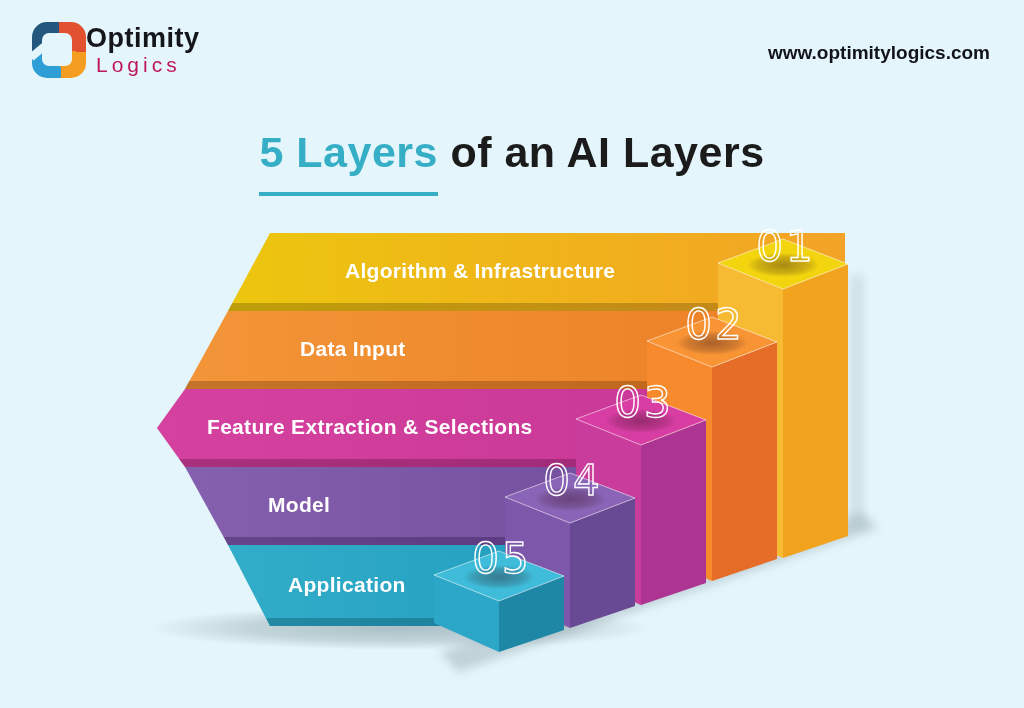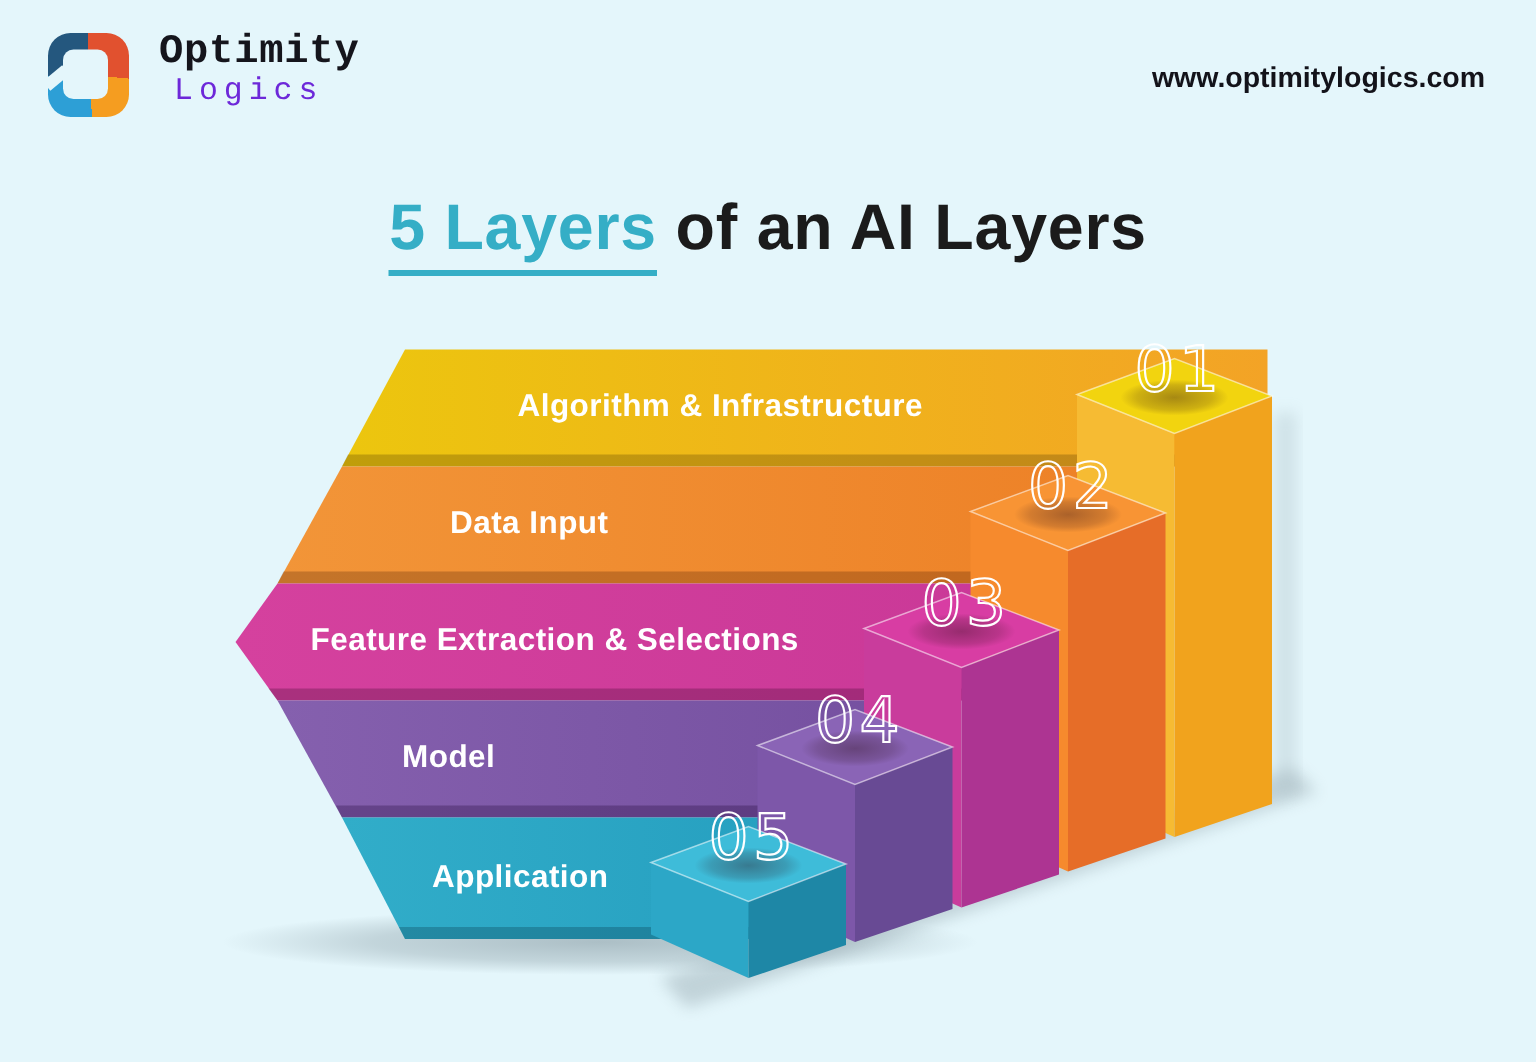--- a/index.html
+++ b/index.html
@@ -4,33 +4,33 @@
 <style>
   html,body{margin:0;padding:0;}
   .canvas{
     position:relative;
     width:1024px;height:708px;
     background:#e4f6fb;
     overflow:hidden;
     font-family:"Liberation Sans", sans-serif;
   }
   
-  .logo{position:absolute;left:32px;top:22px;display:flex;align-items:flex-start;gap:20px;font-family:Liberation Mono, monospace;}
+  .logo{position:absolute;left:32px;top:22px;display:flex;align-items:center;gap:0;}
   .logo-mark{position:relative;width:54px;height:56px;border-radius:15px;
     background:conic-gradient(from 0deg,#e1512f 0deg 95deg,#f59d20 95deg 175deg,#2d9fd6 175deg 268deg,#24577e 268deg 360deg);}
   .logo-hole{position:absolute;left:10px;top:11px;right:14px;bottom:12px;background:#e4f6fb;border-radius:7px;}
   .logo-slit{position:absolute;left:-3px;top:26px;width:17px;height:8px;background:#e4f6fb;transform:rotate(-40deg);}
   .brand{line-height:1;}
   .brand-top{font-size:27px;font-weight:700;color:#15151c;letter-spacing:0.5px;}
-  .brand-bottom{font-size:21px;font-weight:400;color:#6d28d9;letter-spacing:4px;margin-left:10px;margin-top:2px;}
+  .brand-bottom{font-size:21px;font-weight:400;color:#be185d;letter-spacing:4px;margin-left:10px;margin-top:2px;}
   .website{position:absolute;right:34px;top:42px;font-size:19px;font-weight:700;color:#13131a;}
   
   .title{position:absolute;left:0;right:0;top:128px;text-align:center;
     font-size:43px;font-weight:700;color:#1b1b1b;letter-spacing:0.5px;}
-  .title .accent{color:#35aec6;border-bottom:4px solid #35aec6;padding-bottom:4px;}
+  .title .accent{color:#35aec6;border-bottom:4px solid #35aec6;padding-bottom:16px;}
   
   .diagram{position:absolute;left:0;top:0;width:1024px;height:708px;}
   .banner-label{font-size:21px;font-weight:700;fill:#ffffff;letter-spacing:0.3px;}
   .cube-num{font-size:42px;font-weight:400;fill:none;stroke:#ffffff;stroke-width:1.4px;letter-spacing:3px;
     font-family:"DejaVu Sans", sans-serif;}
 </style>
 </head>
 <body>
 
 <div class="canvas">

